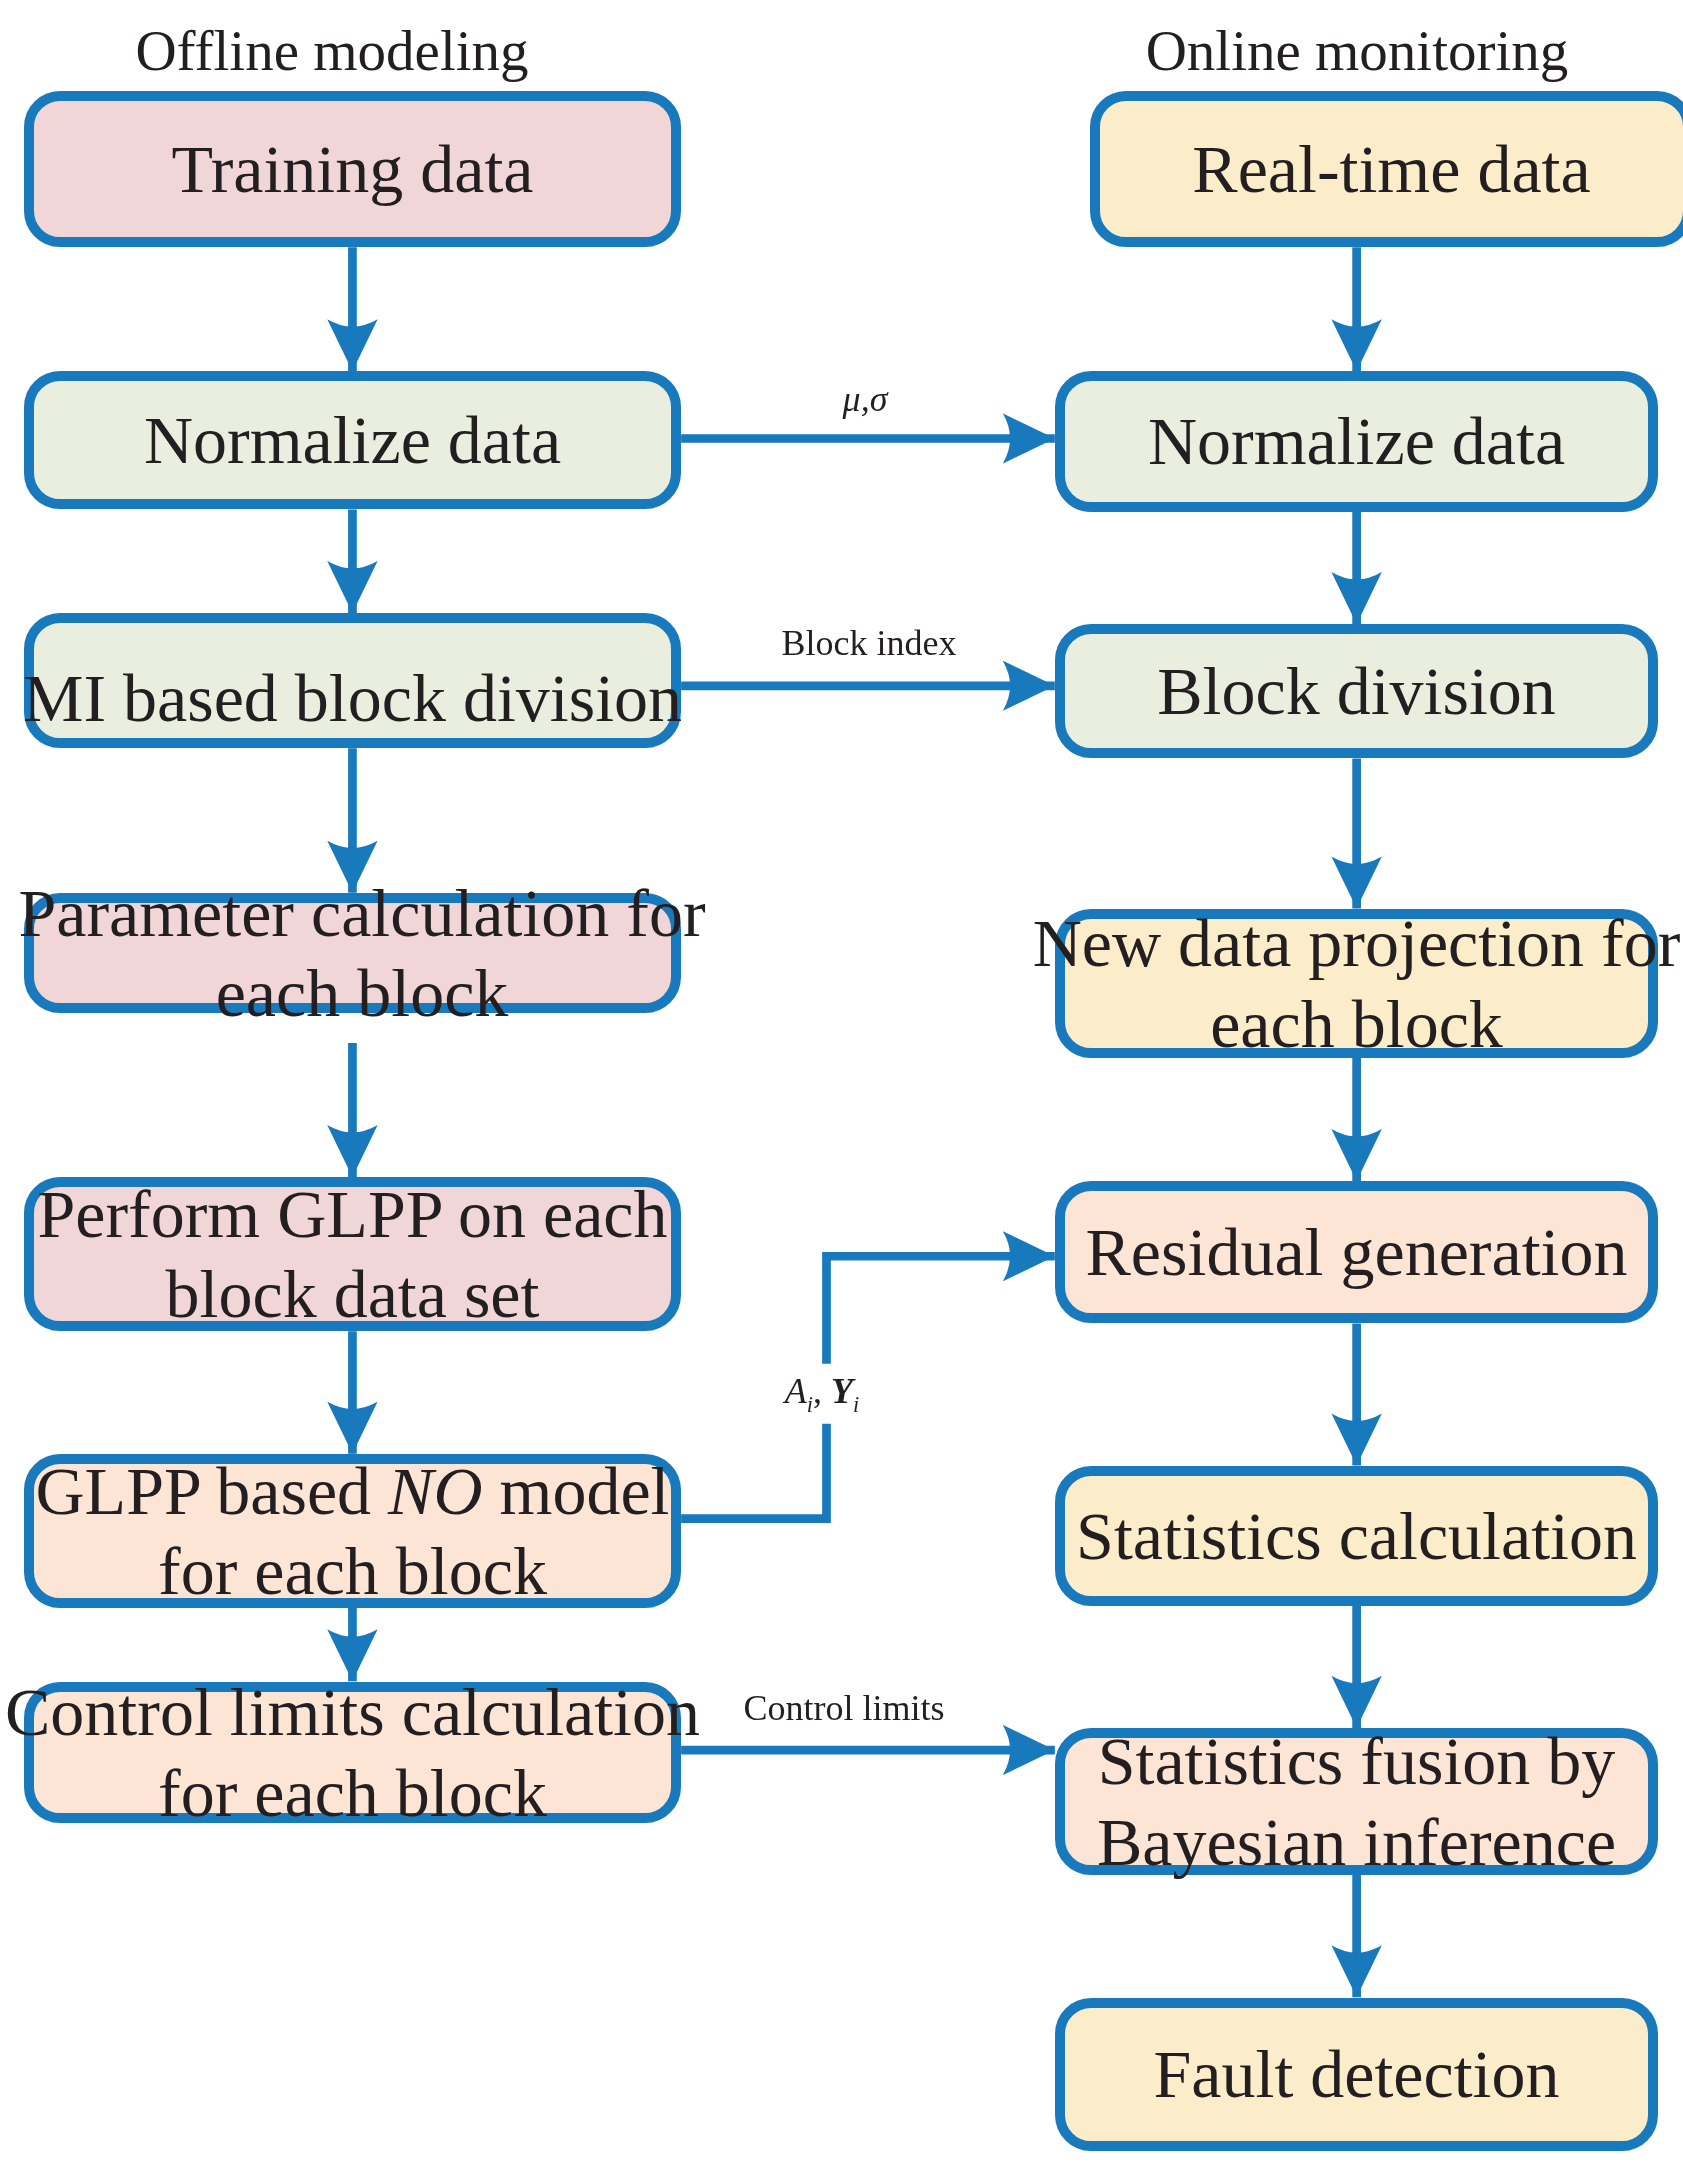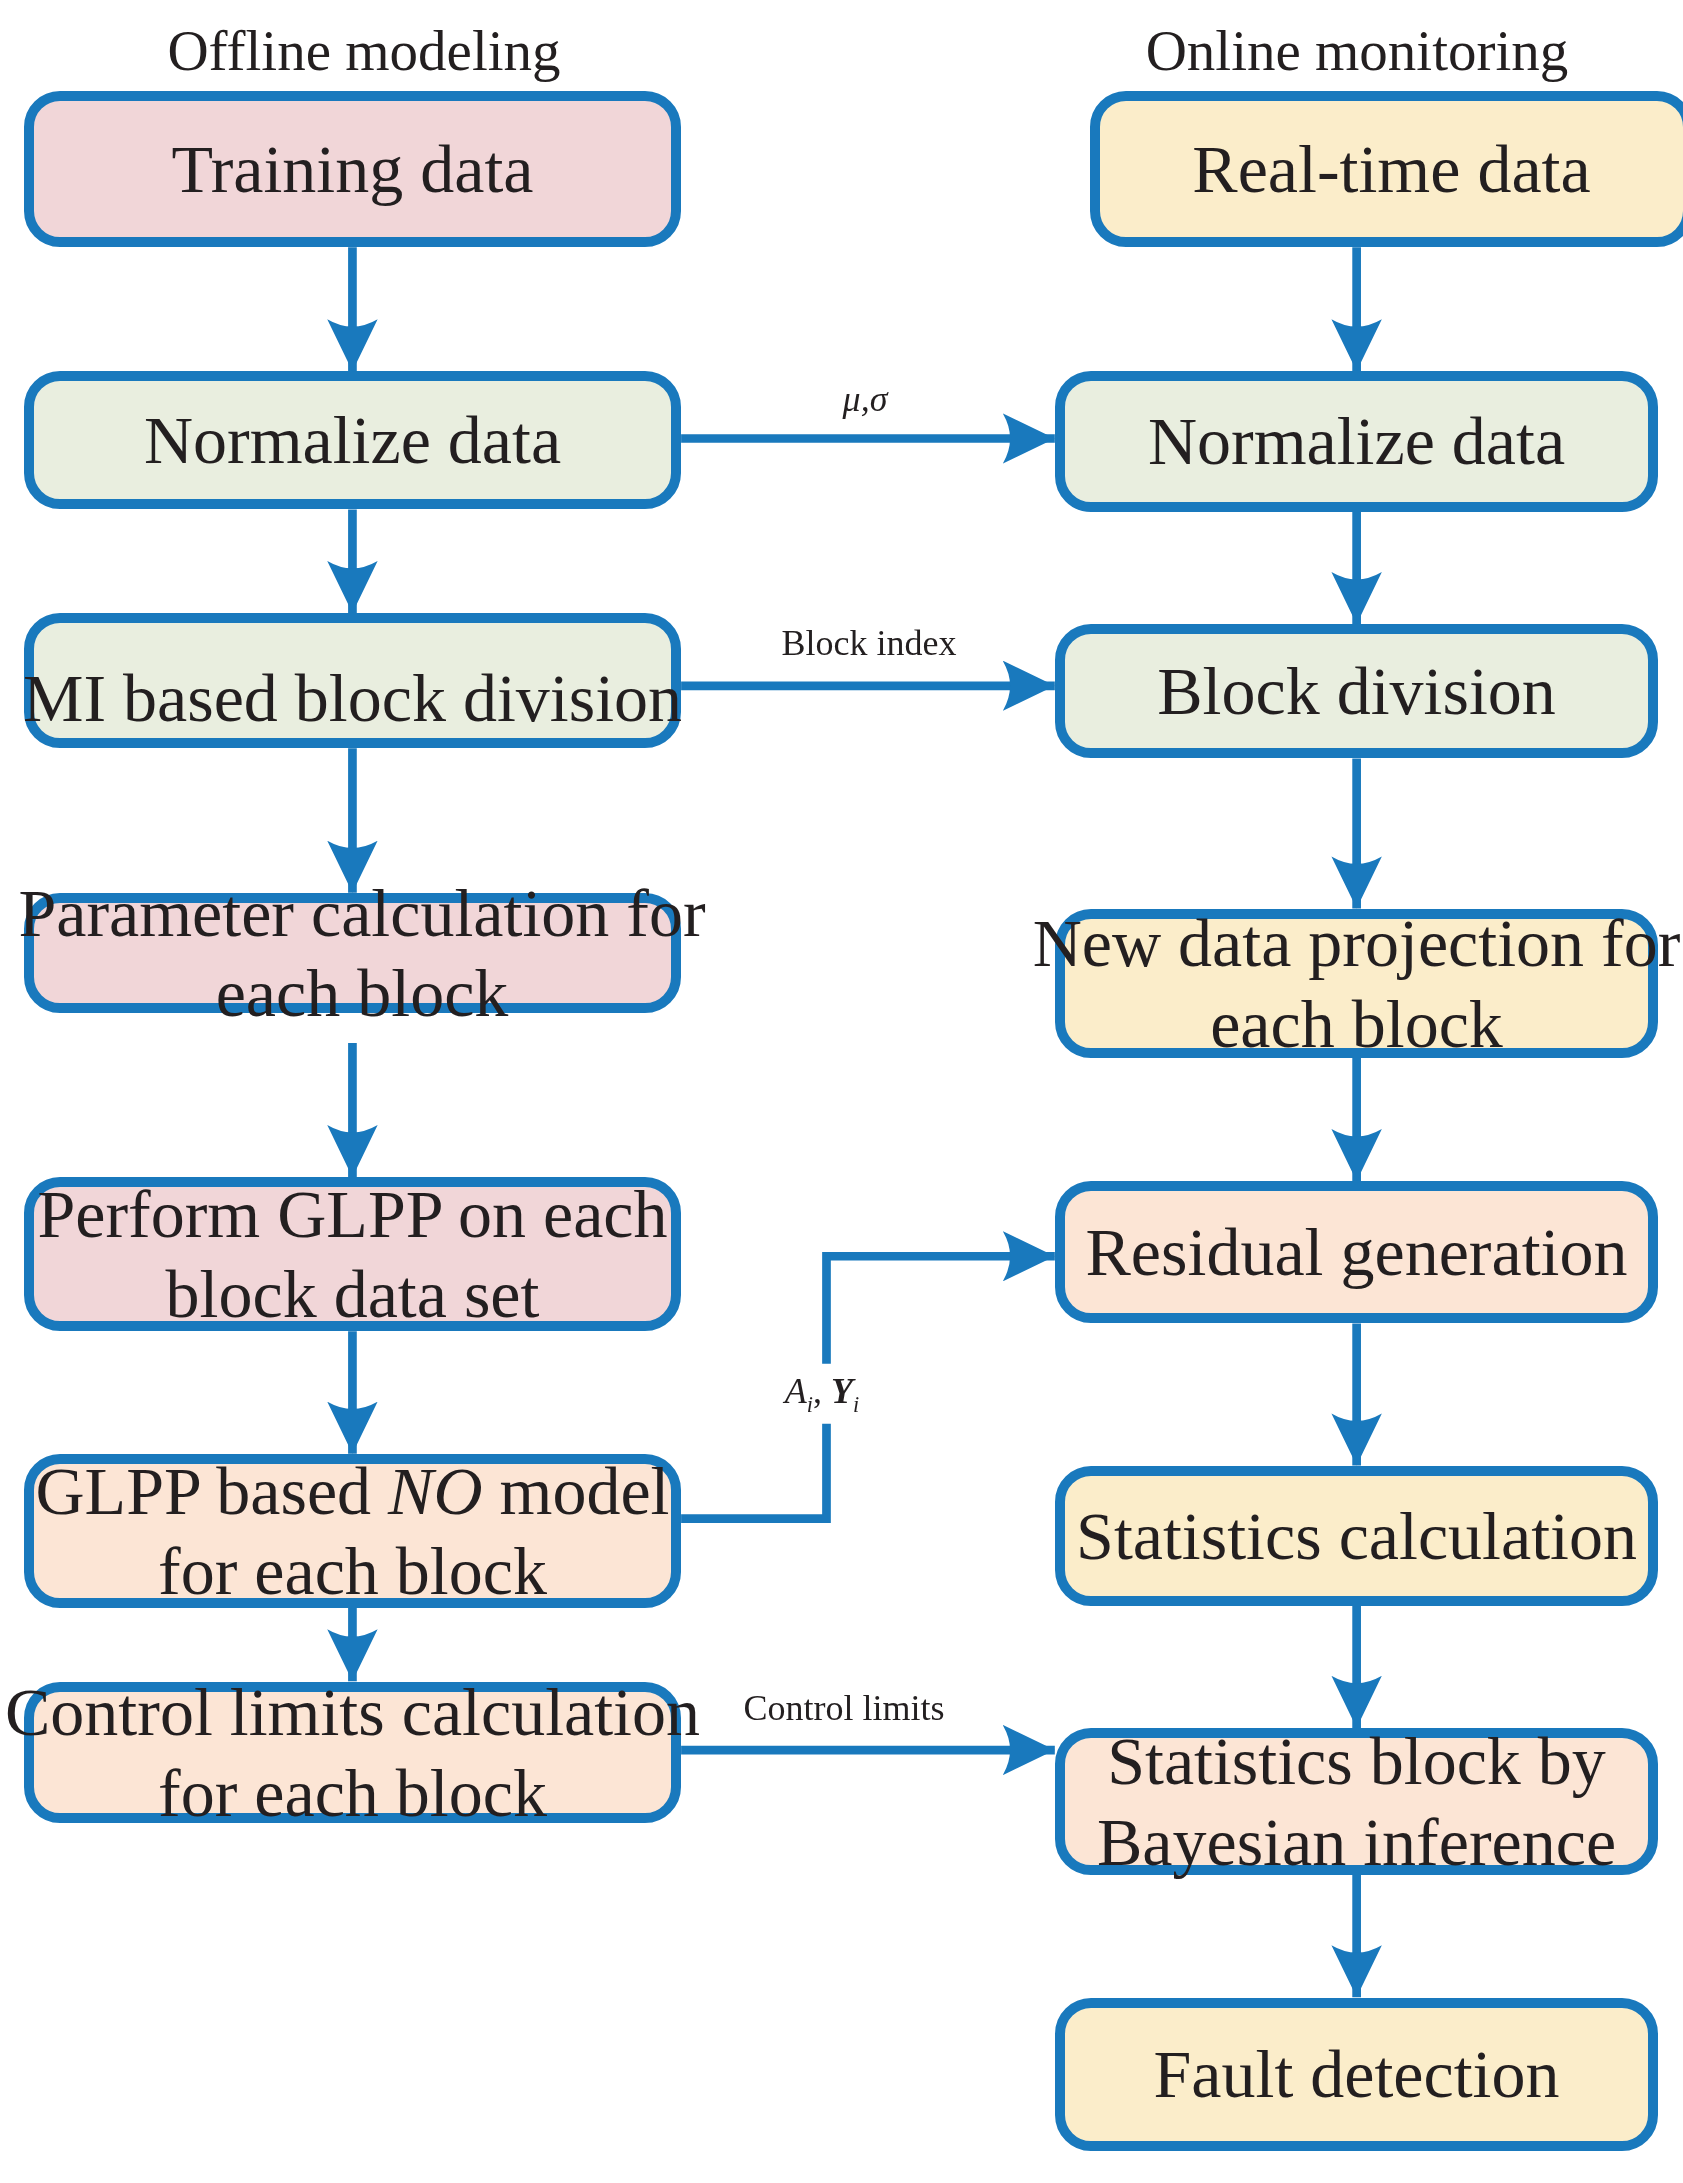--- a/index.html
+++ b/index.html
@@ -24,21 +24,21 @@
     position:absolute;font-size:36px;white-space:nowrap;
     transform:translate(-50%,-50%);
   }
   .edge-label sub, .flow-box sub{font-size:0.62em;}
 </style>
 </head>
 <body>
 
 <div id="page" style="--blue: #1979BD; --pink: #F1D6D8; --green: #E9EEDF; --cream: #FBEDCA; --peach: #FCE5D5; --text: #231F20; color: rgb(35, 31, 32);">
 
-  <div class="col-title" style="left:364px;font-family:Liberation Serif, serif;">Offline modeling</div>
+  <div class="col-title" style="left:332px;font-family:Liberation Serif, serif;">Offline modeling</div>
 
   <div class="col-title" style="left:1357px;">Online monitoring</div>
 
   <svg id="edges" viewBox="0 0 2130 2763" xmlns="http://www.w3.org/2000/svg">
     <defs>
       <marker id="ah" markerWidth="6.2" markerHeight="5.8" refX="6" refY="2.9" orient="auto" markerUnits="strokeWidth">
         <path d="M0,0 L6,2.9 L0,5.8 Q1.7,2.9 0,0 Z" style="fill:var(--blue);stroke:none;"></path>
       </marker>
     </defs>
 
@@ -104,21 +104,21 @@
         <div class="box-line"><span>New data projection for</span></div>
         <div class="box-line"><span>each block</span></div>
       </div>
       <div class="flow-box" style="left: 1055px; top: 1181px; width: 603px; height: 142px; background: var(--peach);">
         <div class="box-line"><span>Residual generation</span></div>
       </div>
       <div class="flow-box" style="left: 1055px; top: 1466px; width: 603px; height: 140px; background: var(--cream);">
         <div class="box-line"><span>Statistics calculation</span></div>
       </div>
       <div class="flow-box" style="left: 1055px; top: 1728px; width: 603px; height: 147px; background: var(--peach);">
-        <div class="box-line"><span>Statistics block by</span></div>
+        <div class="box-line"><span>Statistics fusion by</span></div>
         <div class="box-line"><span>Bayesian inference</span></div>
       </div>
       <div class="flow-box" style="left: 1055px; top: 1998px; width: 603px; height: 153px; background: var(--cream);">
         <div class="box-line"><span>Fault detection</span></div>
       </div>
     </div>
 
   <div class="edge-label" id="lbl-mu-sigma" style="left:865px;top:399px;"><span style="font-style: italic;">μ,σ</span></div>
   <div class="edge-label" id="lbl-block-index" style="left:869px;top:643px;"><span>Block index</span></div>
   <div class="edge-label" id="lbl-ai-yi" style="left:822px;top:1394px;"><span style="font-style: italic;">A</span><sub style="font-style: italic;">i</sub><span>, </span><span style="font-style: italic; font-weight: bold;">Y</span><sub style="font-style: italic;">i</sub></div>

